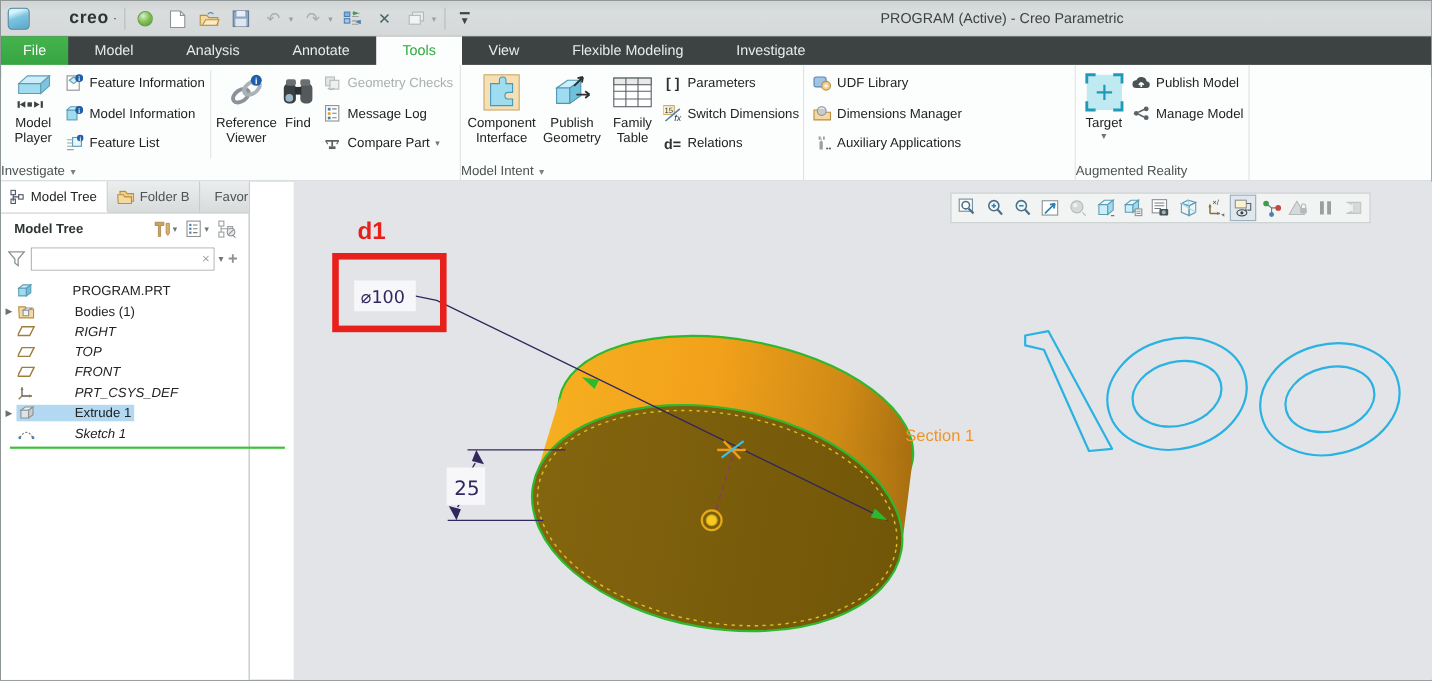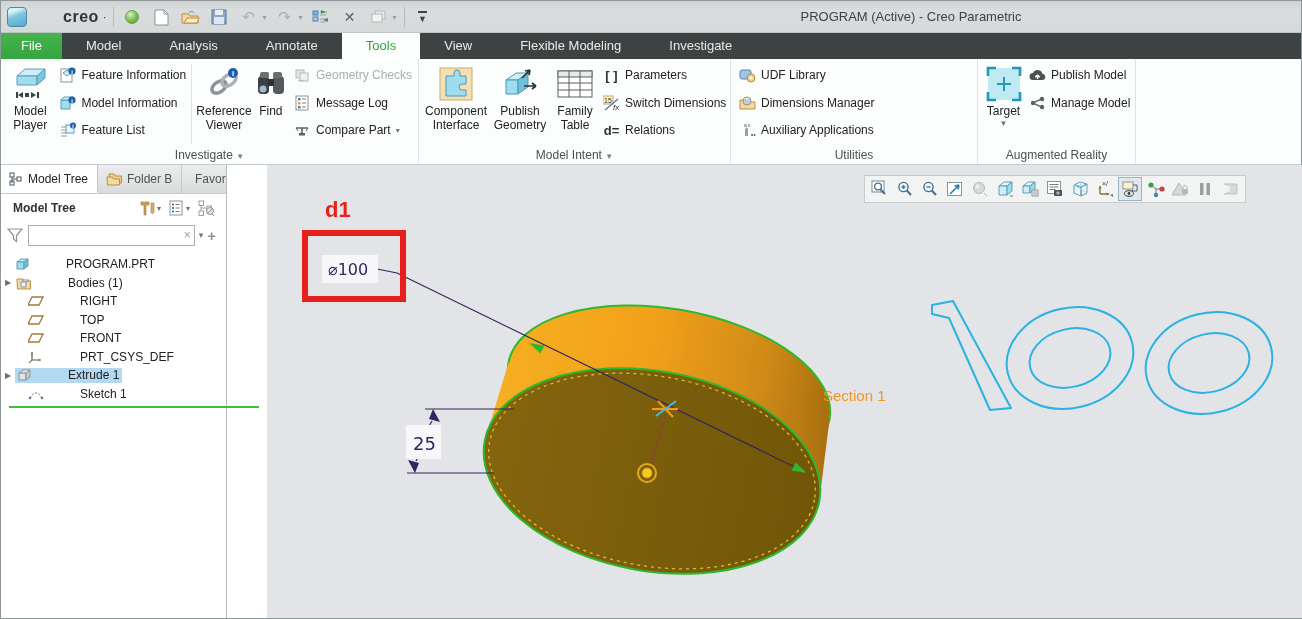--- a/index.html
+++ b/index.html
@@ -29,21 +29,21 @@
   
   .tabbar { position:absolute; left:0; top:32px; width:100%; height:38px; background:#3d4343; display:flex; }
   .rtab { padding:0 24px; line-height:26px; color:#e9ebeb; font-size:13px; cursor:default; }
   .rtab.file { background:linear-gradient(#46b44c,#2e9e3d); color:#fff; padding:0 20px; }
   .rtab.active { background:#fcfdfd; color:#2fa83c; }
 
   
   .ribbon { position:absolute; left:0; top:58px; width:100%; height:106px; background:#fcfdfd;
             border-bottom:1px solid #c2ccd2; display:flex; }
   .group { position:relative; height:100%; border-right:1px solid #e0e3e3; padding:3px 2px 0 4px; }
-  .group-label { position:absolute; left:0; bottom:2px; width:100%; text-align:center; color:#4c5151; font-size:12px; }
+  .group-label { position:absolute; left:0; bottom:2px; width:100%; text-align:left; color:#4c5151; font-size:12px; }
   .group-label .arr { font-size:8px; color:#7b8181; }
   .grow { display:flex; height:84px; }
   .big { width:58px; display:flex; flex-direction:column; align-items:center; padding-top:2px; text-align:center; cursor:default; }
   .big .ico { height:40px; display:flex; align-items:center; justify-content:center; }
   .big .lbl { line-height:14px; color:#222; }
   .smalls { display:flex; flex-direction:column; justify-content:space-between; padding:3px 4px 6px 4px; }
   .sitem { display:flex; align-items:center; gap:5px; height:20px; white-space:nowrap; color:#222; cursor:default; }
   .sitem .si { width:17px; height:16px; display:flex; align-items:center; justify-content:center; flex:none; }
   .sitem.disabled { color:#a9afaf; }
   .vdiv { width:1px; background:#e2e5e5; margin:2px 4px; }
@@ -62,21 +62,21 @@
   .filter-row { position:absolute; left:0; top:57px; width:100%; height:26px; display:flex; align-items:center; gap:4px; padding:0 6px; }
   .filter-input { flex:1; height:21px; border:1px solid #a9aeae; background:#fff; position:relative; }
   .filter-input input { width:100%; height:100%; border:none; outline:none; padding:0 18px 0 4px; font-size:12px; }
   .clear-x { position:absolute; right:3px; top:2px; color:#9aa0a0; font-size:12px; }
   .tree { position:absolute; left:0; top:90px; width:100%; }
   .trow { height:18.5px; display:flex; align-items:center; font-size:12px; color:#222; cursor:default; }
   .trow .caret { width:14px; text-align:center; font-size:8px; color:#6b7070; flex:none; }
   .trow .ticon { width:18px; height:15px; flex:none; display:flex; align-items:center; justify-content:center; }
   .trow .tlabel { padding:0 3px;margin-left:32px; }
   .trow.root { padding-left:12px; }
-  .trow.child { padding-left:26px; }
+  .trow.child { padding-left:14px;font-style:italic; }
   .sel { background:#b2d8f2; }
   .insert-line { position:absolute; left:8px; top:241px; width:250px; height:2px; background:#3cc238; }
 
   
   .canvas { position:absolute; left:266px; top:164px; width:1036px; bottom:0; background:#e3e4e8; }
   .gtoolbar { position:absolute; left:597px; top:10px; height:28px; background:#f2f3f3; border:1px solid #c6cbcb;
               display:flex; align-items:center; padding:1px 3px; gap:1px; }
   .gbtn { width:24px; height:24px; display:flex; align-items:center; justify-content:center; border:1px solid transparent; }
   .gbtn.pressed { background:#dfe8ee; border:1px solid #9db1be; }
 </style>
@@ -369,21 +369,20 @@
                   <path d="M4,1 v4 l2,2 v7 h-3 v-7 l2,-2 z" fill="#9aa0a4" transform="translate(2,0)"></path>
                   <path d="M3,2 v3 M7,2 v3" stroke="#9aa0a4" stroke-width="1.6" transform="translate(2,0)"></path>
                   <circle cx="12" cy="13" r="1" fill="#5b6165"></circle>
                   <circle cx="14.5" cy="13" r="1" fill="#5b6165"></circle>
                 </svg>
               </span>
             <span>Auxiliary Applications</span>
             </div>
         </div>
       </div>
-      <div class="group-label"><span>Utilities</span></div>
     </div>
 
     <div class="group" style="width:158px">
       <div class="grow">
         <div class="big" style="width:46px">
           <span class="ico">
             <svg width="38" height="38">
                 <rect x="3" y="3" width="32" height="32" fill="#bfeaf2"></rect>
                 <g stroke="#1f9ab8" stroke-width="2.6" fill="none">
                   <path d="M3,11 v-8 h8"></path>

